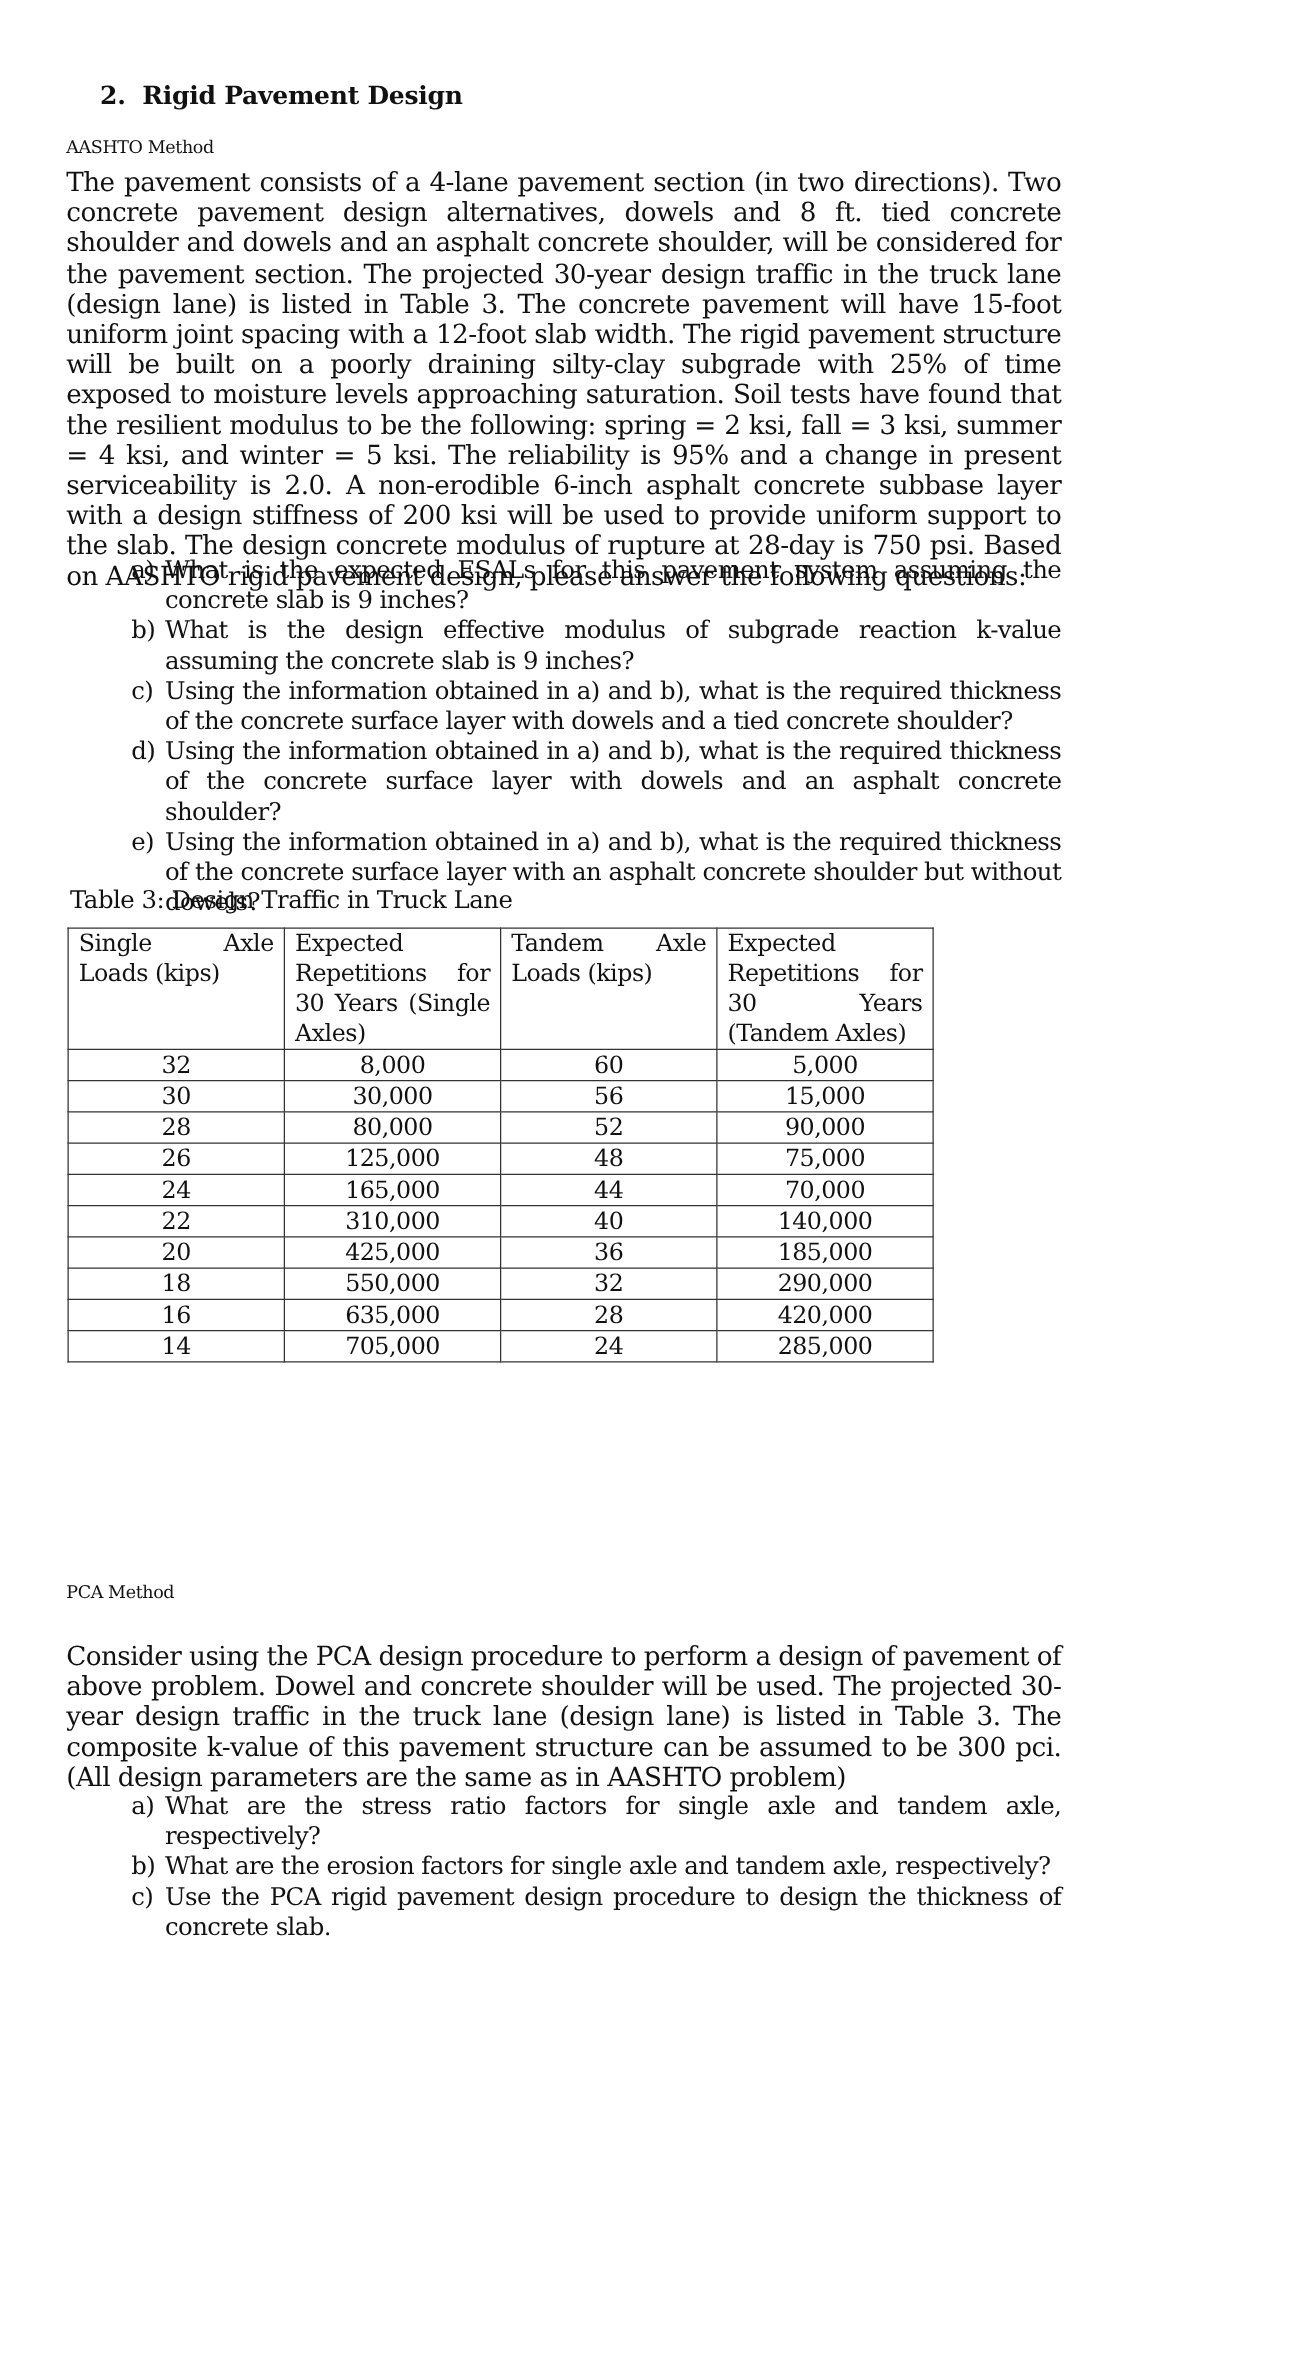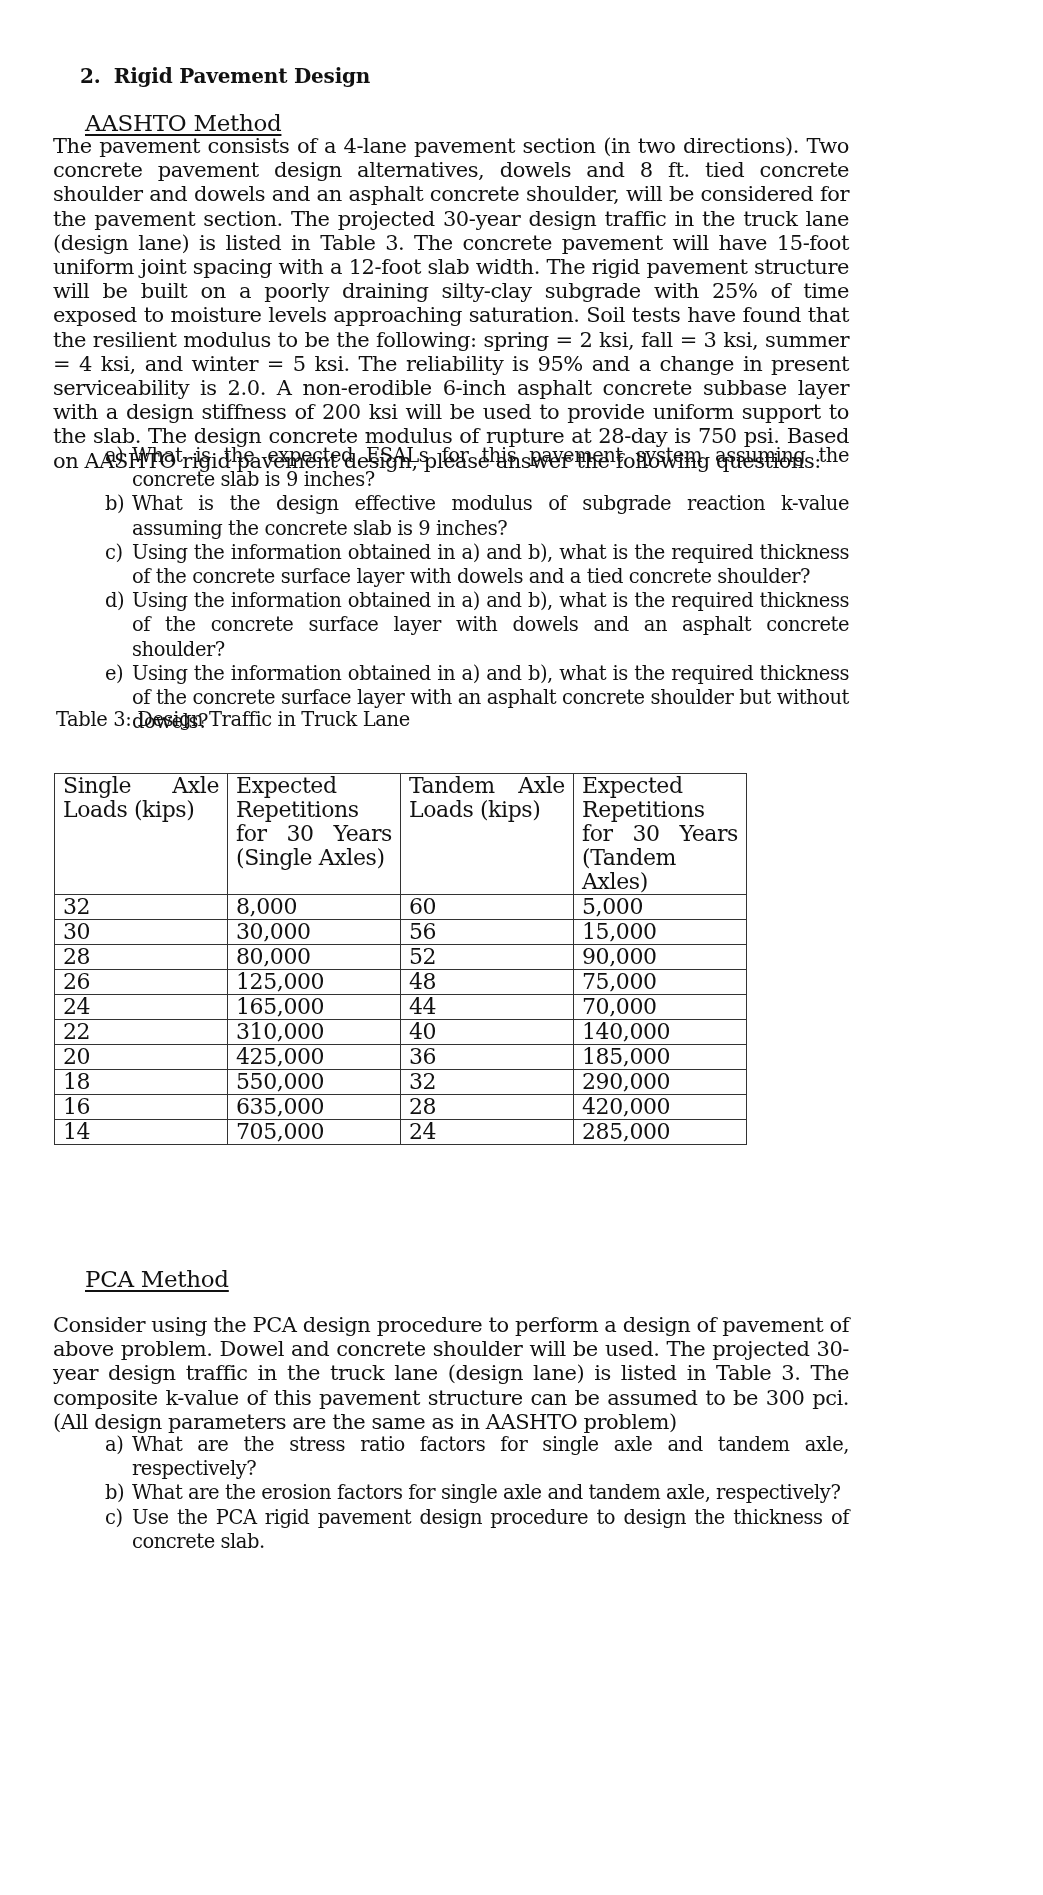--- a/index.html
+++ b/index.html
@@ -9,46 +9,45 @@
     color: #111111;
   }
   .page { position: absolute; left: 0; top: 0; width: 1043px; height: 1701px; }
   .heading {
     position: absolute; left: 80px; top: 64px;
     font-size: 20px; font-weight: bold; letter-spacing: -0.2px;
   }
   .heading .num { display: inline-block; width: 27px; }
   .section-title {
     position: absolute; left: 53px;
-    font-size: 23px; text-decoration: underline; text-underline-offset: 3px;
+    font-size: 14px; text-underline-offset: 3px;
     letter-spacing: -0.3px;
-    margin-left: 32px;
   }
   .para {
     position: absolute; left: 53px; width: 796px;
     font-size: 21px; line-height: 24.2px; text-align: justify;
     letter-spacing: -0.45px; word-spacing: 0px;
   }
   .qlist { position: absolute; left: 105px; width: 744px; margin: 0; padding: 0; list-style: none; }
   .qitem {
     position: relative; padding-left: 27px;
     font-size: 19.5px; line-height: 24.2px; text-align: justify; letter-spacing: -0.45px;
   }
   .qitem .marker { position: absolute; left: 0; top: 0; }
   .caption { position: absolute; left: 56px; top: 708px; font-size: 19.5px; letter-spacing: -0.4px; }
   table.traffic {
-    position: absolute; left: 54px; top: 773px;
+    position: absolute; left: 54px; top: 742px;
     border-collapse: collapse; table-layout: fixed;
-    font-size: 22px; letter-spacing: -0.4px;
+    font-size: 19px; letter-spacing: -0.4px;
   }
   table.traffic td, table.traffic th {
     border: 1px solid #333333; padding: 0 8px; line-height: 24px; vertical-align: top;
   }
   table.traffic th { font-weight: normal; text-align: justify; text-align-last: left; }
-  table.traffic td { height: 24px; padding-top: 0; padding-bottom: 0; }
+  table.traffic td { text-align: center; height: 24px; padding-top: 0; padding-bottom: 0; }
   col.c1 { width: 173px; } col.c2 { width: 173px; } col.c3 { width: 173px; } col.c4 { width: 173px; }
 </style>
 </head>
 <body>
 
 <div class="page">
 
   <div class="heading">
     <span class="num">2.</span>
     <span>Rigid Pavement Design</span>

